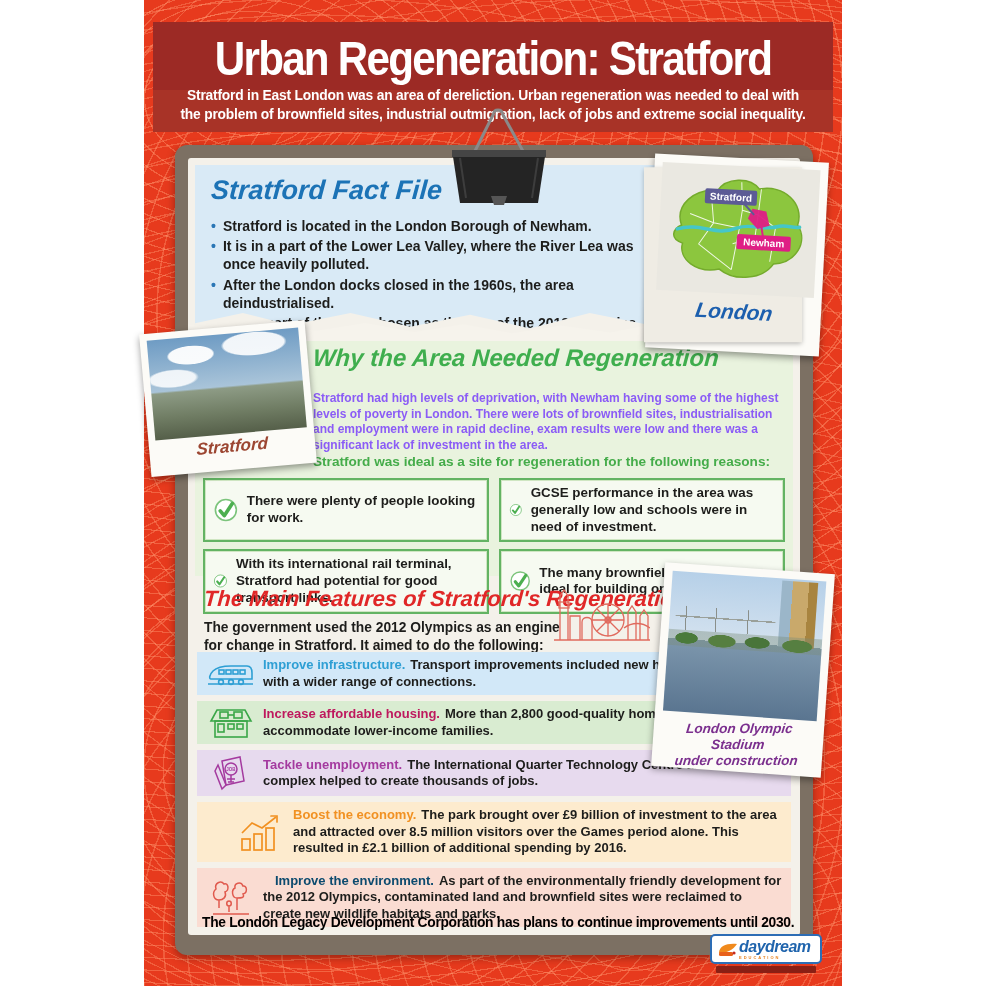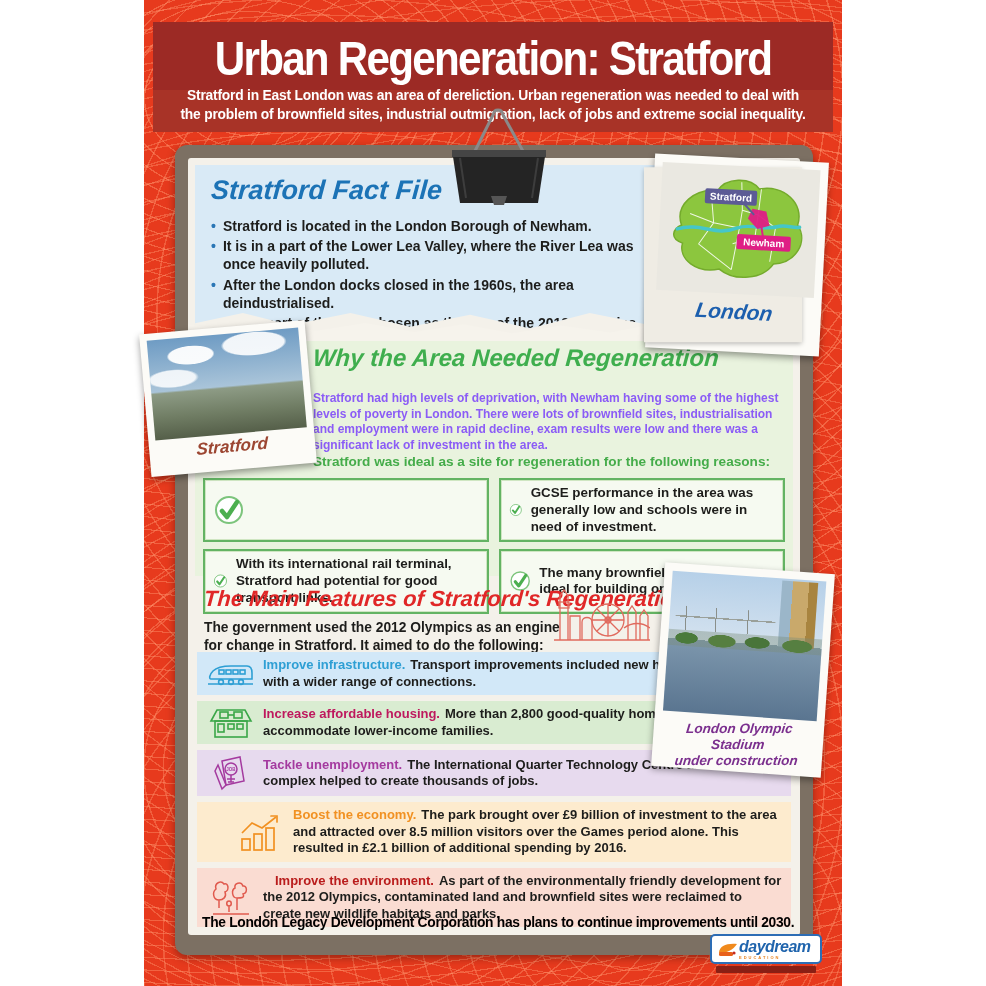--- a/index.html
+++ b/index.html
@@ -63,21 +63,21 @@
     font-weight:700;line-height:1.3;z-index:3;}
   .rows{position:absolute;left:9px;right:9px;top:494px;display:flex;flex-direction:column;gap:6px;z-index:3;}
   .frow{display:flex;align-items:center;gap:6px;padding:5px 8px;}
   .frow .ic{flex:0 0 52px;display:flex;justify-content:center;}
   .frow .body{flex:1;color:#1d1d1b;font-size:13px;font-weight:700;line-height:1.27;}
   .frow .ft{margin-right:5px;}
   .frow1{background:#d2e8f8;} .frow1 .ft{color:#2e9fd4;}
   .frow2{background:#d9ecd1;} .frow2 .ft{color:#be185d;}
   .frow3{background:#e7daee;} .frow3 .ft{color:#a43a9f;}
   .frow4{background:#fdebce;padding-left:38px;} .frow4 .ft{color:#f19122;}
-  .frow5{background:#fadcd2;} .frow5 .ft{color:#b91c1c;padding-left:12px;}
+  .frow5{background:#fadcd2;} .frow5 .ft{color:#0c4a6e;padding-left:12px;}
 
   .mf-footer{position:absolute;left:14px;top:757px;color:#000000;font-size:13.8px;font-weight:700;
     letter-spacing:-0.3px;white-space:nowrap;z-index:3;}
 
   
   .polaroid{position:absolute;background:#fcfbf7;box-shadow:0 3px 7px rgba(0,0,0,.4);}
   .map-card{left:506px;top:158px;width:158px;height:178px;padding:8px;transform:rotate(3deg);z-index:5;}
   .map-card .sheet{position:absolute;left:-6px;top:10px;width:158px;height:175px;background:#efece4;
     transform:rotate(-3deg);z-index:-1;box-shadow:0 2px 5px rgba(0,0,0,.3);}
   .map-area{width:158px;height:128px;background:#eae8e1;}
@@ -169,20 +169,21 @@
       <div class="why">
         <div class="why-head">Why the Area Needed Regeneration</div>
         <div class="why-body">Stratford had high levels of deprivation, with Newham having some of the highest levels of poverty in London. There were lots of brownfield sites, industrialisation and employment were in rapid decline, exam results were low and there was a significant lack of investment in the area.</div>
         <div class="why-intro">Stratford was ideal as a site for regeneration for the following reasons:</div>
         <div class="check-grid">
           <div class="check-box">
             <svg width="32" height="32" viewBox="0 0 32 32">
                 <circle cx="16" cy="16" r="13" fill="#ffffff" stroke="#7cc47c" stroke-width="2"></circle>
                 <path d="M9 17 L14 23 L24 8" fill="none" stroke="#4caf50" stroke-width="4.5" stroke-linecap="round" stroke-linejoin="round"></path>
               </svg>
+            <span class="txt">There were plenty of people looking for work.</span>
           </div>
           <div class="check-box">
             <svg width="32" height="32" viewBox="0 0 32 32">
                 <circle cx="16" cy="16" r="13" fill="#ffffff" stroke="#7cc47c" stroke-width="2"></circle>
                 <path d="M9 17 L14 23 L24 8" fill="none" stroke="#4caf50" stroke-width="4.5" stroke-linecap="round" stroke-linejoin="round"></path>
               </svg>
             <span class="txt">GCSE performance in the area was generally low and schools were in need of investment.</span>
           </div>
           <div class="check-box">
             <svg width="32" height="32" viewBox="0 0 32 32">

